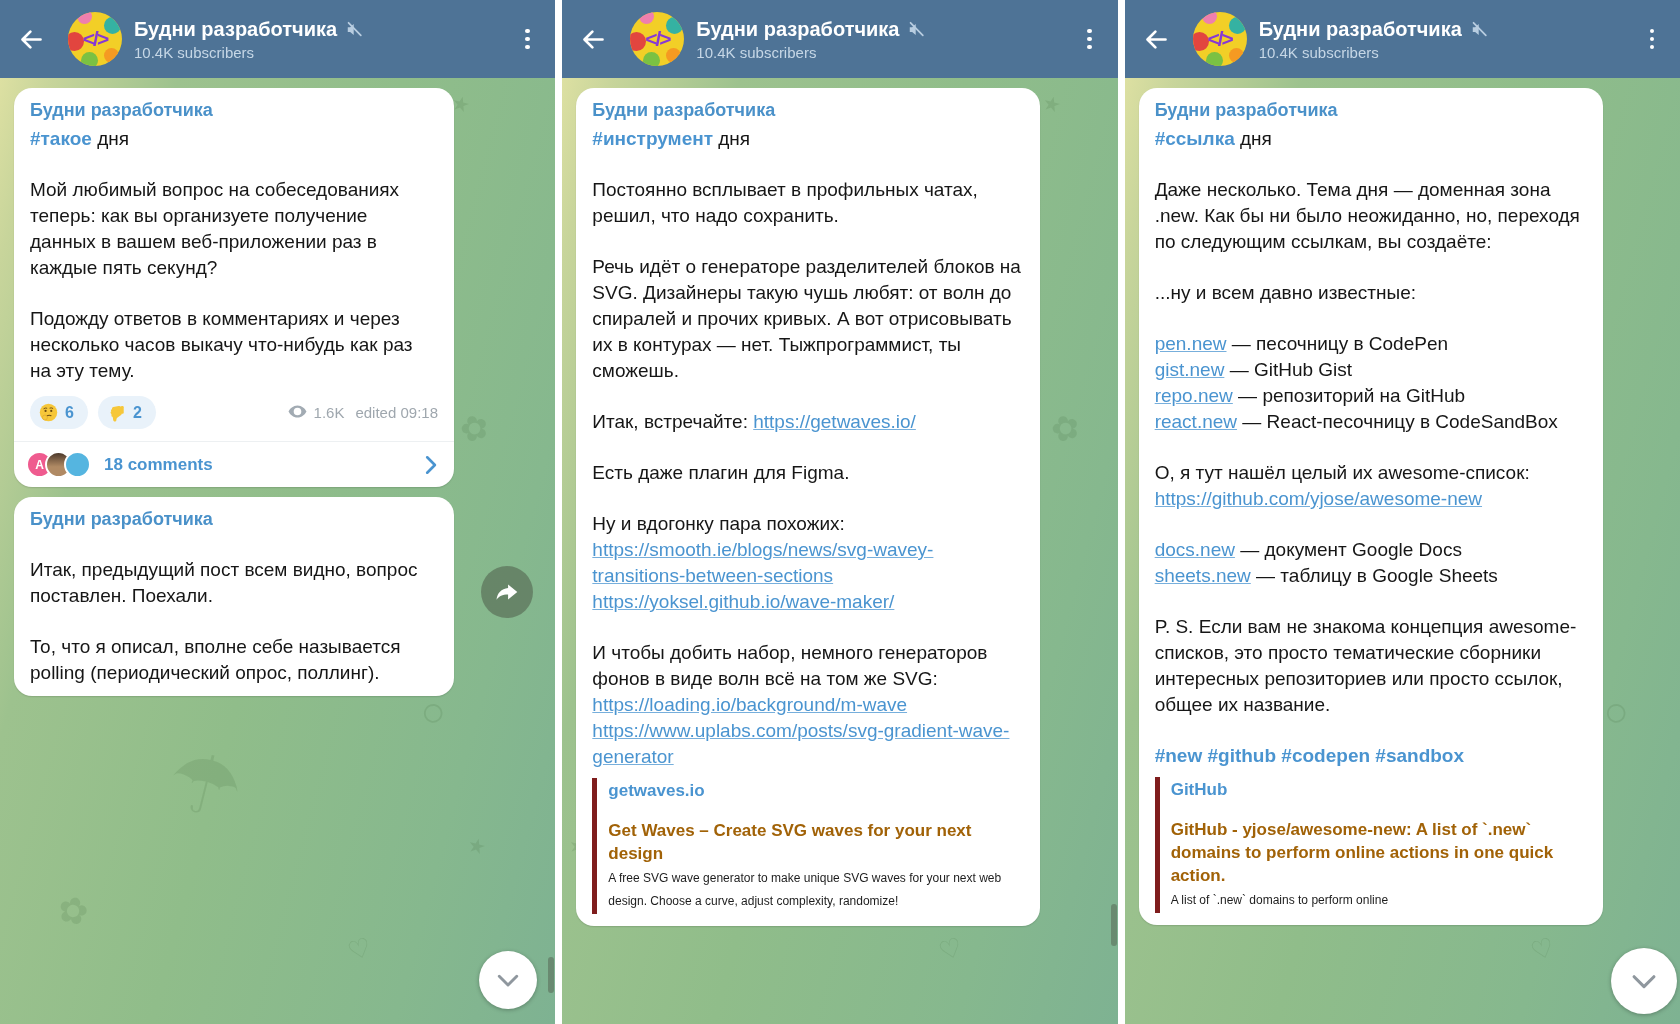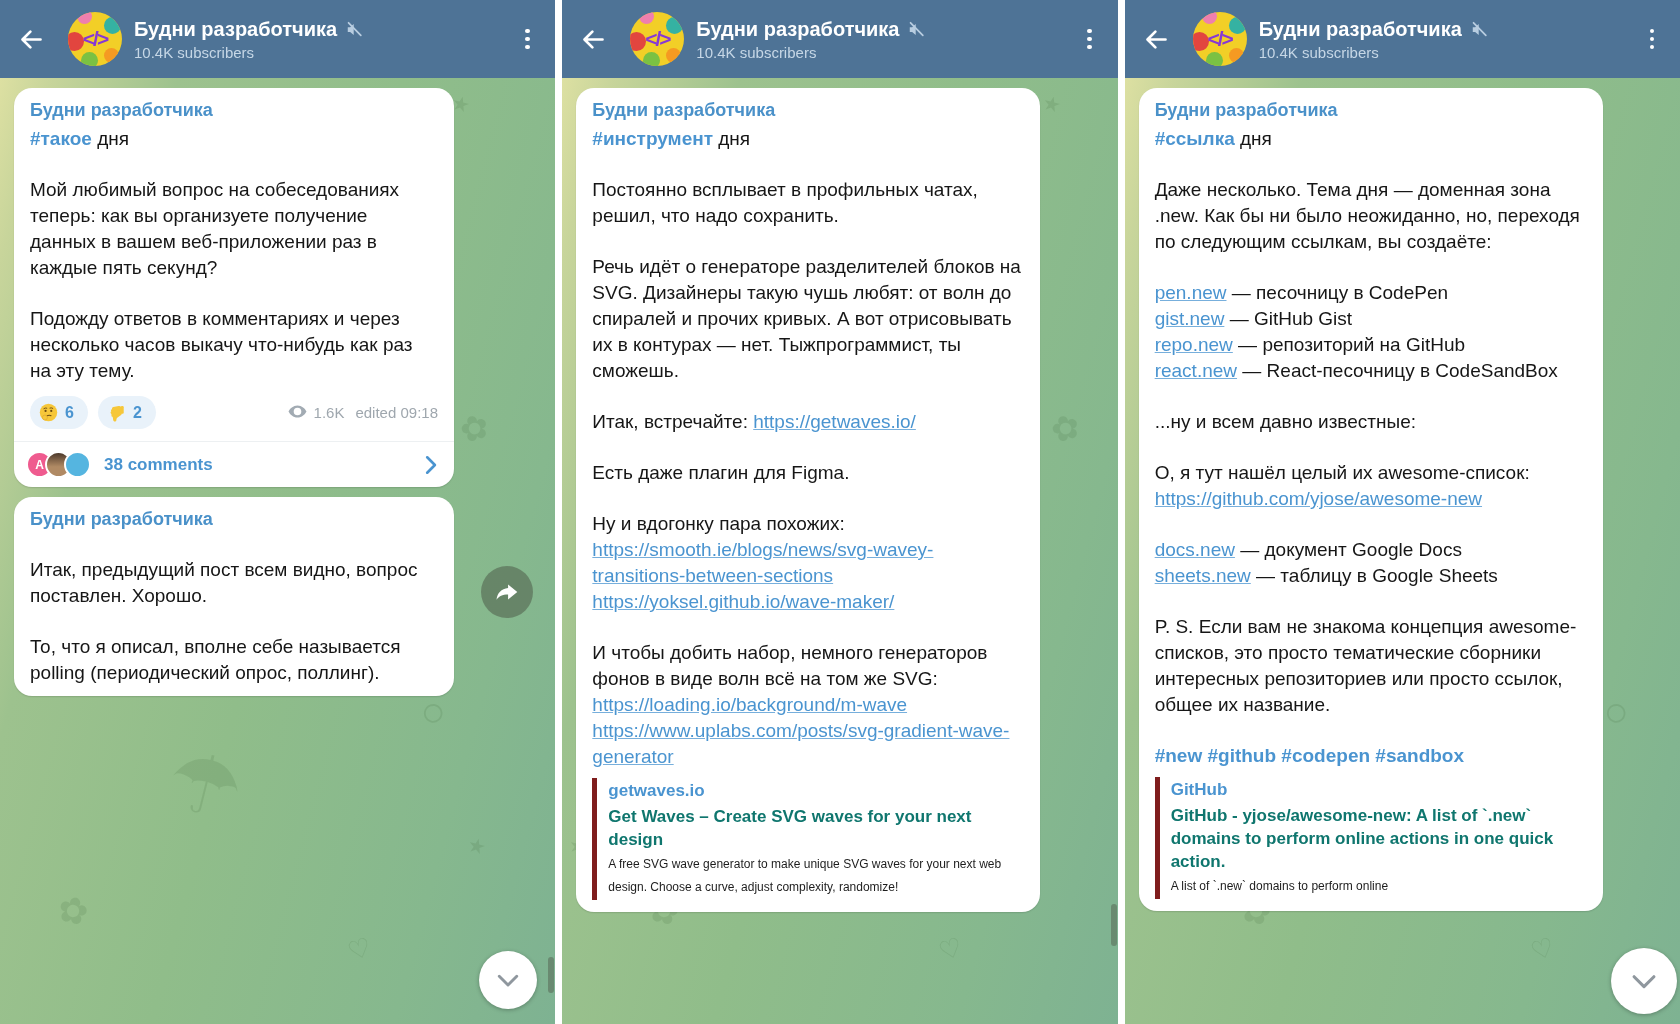--- a/index.html
+++ b/index.html
@@ -57,21 +57,21 @@
   .cavs { display:flex; margin-right:13px; }
   .cav { width:27px; height:27px; border-radius:50%; border:2px solid #fff; margin-left:-8px;
     color:#fff; font-size:12px; display:flex; align-items:center; justify-content:center; font-weight:700; }
   .cav:first-child { margin-left:0; }
   .cav.photo { background-image:linear-gradient(180deg,rgba(58,42,32,.85) 0%,rgba(58,42,32,.35) 34%,rgba(0,0,0,0) 60%); }
   .clabel { color:#4a94d0; font-weight:600; font-size:17px; flex:1; }
   .cchev { display:flex; margin-right:2px; }
 
   .preview { border-left:5px solid #7f1d1d; padding:1px 0 1px 11px; margin:8px 0 2px; cursor:pointer; }
   .pv-site { color:#4a94d0; font-weight:600; font-size:17px; line-height:24px; }
-  .pv-title { font-weight:700; font-size:17px; line-height:23px; color:#0f766e; margin-top:2px; }
+  .pv-title { font-weight:700; font-size:17px; line-height:23px; color:#a16207; margin-top:16px; }
   .pv-desc { font-size:12px; line-height:23px; color:#1d1d1d; margin-top:2px; }
 
   
   .fab { position:absolute; border:none; border-radius:50%; display:flex; align-items:center;
     justify-content:center; cursor:pointer; z-index:5; padding:0; }
   .share { width:52px; height:52px; right:22px; top:566px; background:rgba(92,114,90,.72); }
   .scroll { background:#fff; box-shadow:0 1px 4px rgba(0,0,0,.28); }
   .scroll-a { width:58px; height:58px; right:18px; top:951px; }
   .scroll-b { width:66px; height:66px; right:3px; top:948px; }
   .thumb { position:absolute; right:1px; width:6px; border-radius:3px; background:rgba(88,103,86,.55); z-index:4; cursor:pointer; }
@@ -168,31 +168,31 @@
               <span class="views">1.6K</span>
               <span class="edited">edited 09:18</span>
             </div>
           </div>
           <div class="comments-bar">
             <span class="cavs">
               <span class="cav" style="background-color: rgb(239, 91, 143);">A</span>
               <span class="cav photo" style="background-color: rgb(176, 138, 100);"></span>
               <span class="cav" style="background-color: rgb(85, 181, 224);"></span>
             </span>
-            <span class="clabel">38 comments</span>
+            <span class="clabel">18 comments</span>
             <span class="cchev">
               <svg width="15" height="22" viewBox="0 0 12 20" fill="none" stroke="#4a94d0" stroke-width="2.4" stroke-linecap="round" stroke-linejoin="round">
                 <path d="M3 3l7 7-7 7"></path>
               </svg>
             </span>
           </div>
         </div>
         <div class="bubble">
           <div class="msg-name">Будни разработчика</div>
-          <div class="para"><span class="seg">Итак, предыдущий пост всем видно, вопрос поставлен. Хорошо.</span></div>
+          <div class="para"><span class="seg">Итак, предыдущий пост всем видно, вопрос поставлен. Поехали.</span></div>
           <div class="para"><span class="seg">То, что я описал, вполне себе называется polling (периодический опрос, поллинг).</span></div>
         </div>
       </div>
     <button class="fab share">
       <svg width="26" height="26" viewBox="0 0 24 24" fill="#fff">
           <path d="M13 5l8.5 7L13 19v-4.7C7.6 14.3 4.6 16 2.3 19.2c.6-6.3 4.5-10.4 10.7-11z"></path>
         </svg>
     </button>
     <button class="fab scroll scroll-a">
       <svg width="30" height="30" viewBox="0 0 24 24" fill="none" stroke="#8f979e" stroke-width="2.3" stroke-linecap="round" stroke-linejoin="round">
@@ -312,22 +312,22 @@
         <span class="doodle" style="left: 226px; top: 660px; font-size: 82px; transform: rotate(14deg);">☂</span>
         <span class="doodle" style="left: 478px; top: 610px; font-size: 42px; transform: rotate(-18deg);">○</span>
         <span class="doodle" style="left: 116px; top: 812px; font-size: 36px; transform: rotate(14deg);">✿</span>
         <span class="doodle" style="left: 406px; top: 856px; font-size: 26px; transform: rotate(-18deg);">♡</span>
         <span class="doodle" style="left: 36px; top: 756px; font-size: 20px; transform: rotate(14deg);">★</span>
         <span class="doodle" style="left: 358px; top: 470px; font-size: 22px; transform: rotate(-18deg);">○</span>
         <div class="bubble">
           <div class="msg-name">Будни разработчика</div>
           <div class="para tagline"><span class="seg link">#ссылка</span><span class="seg"> дня</span></div>
           <div class="para"><span class="seg">Даже несколько. Тема дня — доменная зона .new. Как бы ни было неожиданно, но, переходя по следующим ссылкам, вы создаёте:</span></div>
+          <div class="para"><span class="seg">...ну и всем давно известные:</span></div>
           <div class="para"><span class="seg url">pen.new</span><span class="seg"> — песочницу в CodePen</span><br><span class="seg url">gist.new</span><span class="seg"> — GitHub Gist</span><br><span class="seg url">repo.new</span><span class="seg"> — репозиторий на GitHub</span><br><span class="seg url">react.new</span><span class="seg"> — React-песочницу в CodeSandBox</span></div>
-          <div class="para"><span class="seg">...ну и всем давно известные:</span></div>
           <div class="para"><span class="seg">О, я тут нашёл целый их awesome-список: </span><span class="seg url">https://github.com/yjose/awesome-new</span></div>
           <div class="para"><span class="seg url">docs.new</span><span class="seg"> — документ Google Docs</span><br><span class="seg url">sheets.new</span><span class="seg"> — таблицу в Google Sheets</span></div>
           <div class="para"><span class="seg">P. S. Если вам не знакома концепция awesome-списков, это просто тематические сборники интересных репозиториев или просто ссылок, общее их название.</span></div>
           <div class="para"><span class="seg link">#new</span><span class="seg"> </span><span class="seg link">#github</span><span class="seg"> </span><span class="seg link">#codepen</span><span class="seg"> </span><span class="seg link">#sandbox</span></div>
           <div class="preview">
             <div class="pv-site">GitHub</div>
             <div class="pv-title">GitHub - yjose/awesome-new: A list of `.new` domains to perform online actions in one quick action.</div>
             <div class="pv-desc">A list of `.new` domains to perform online</div>
           </div>
         </div>

